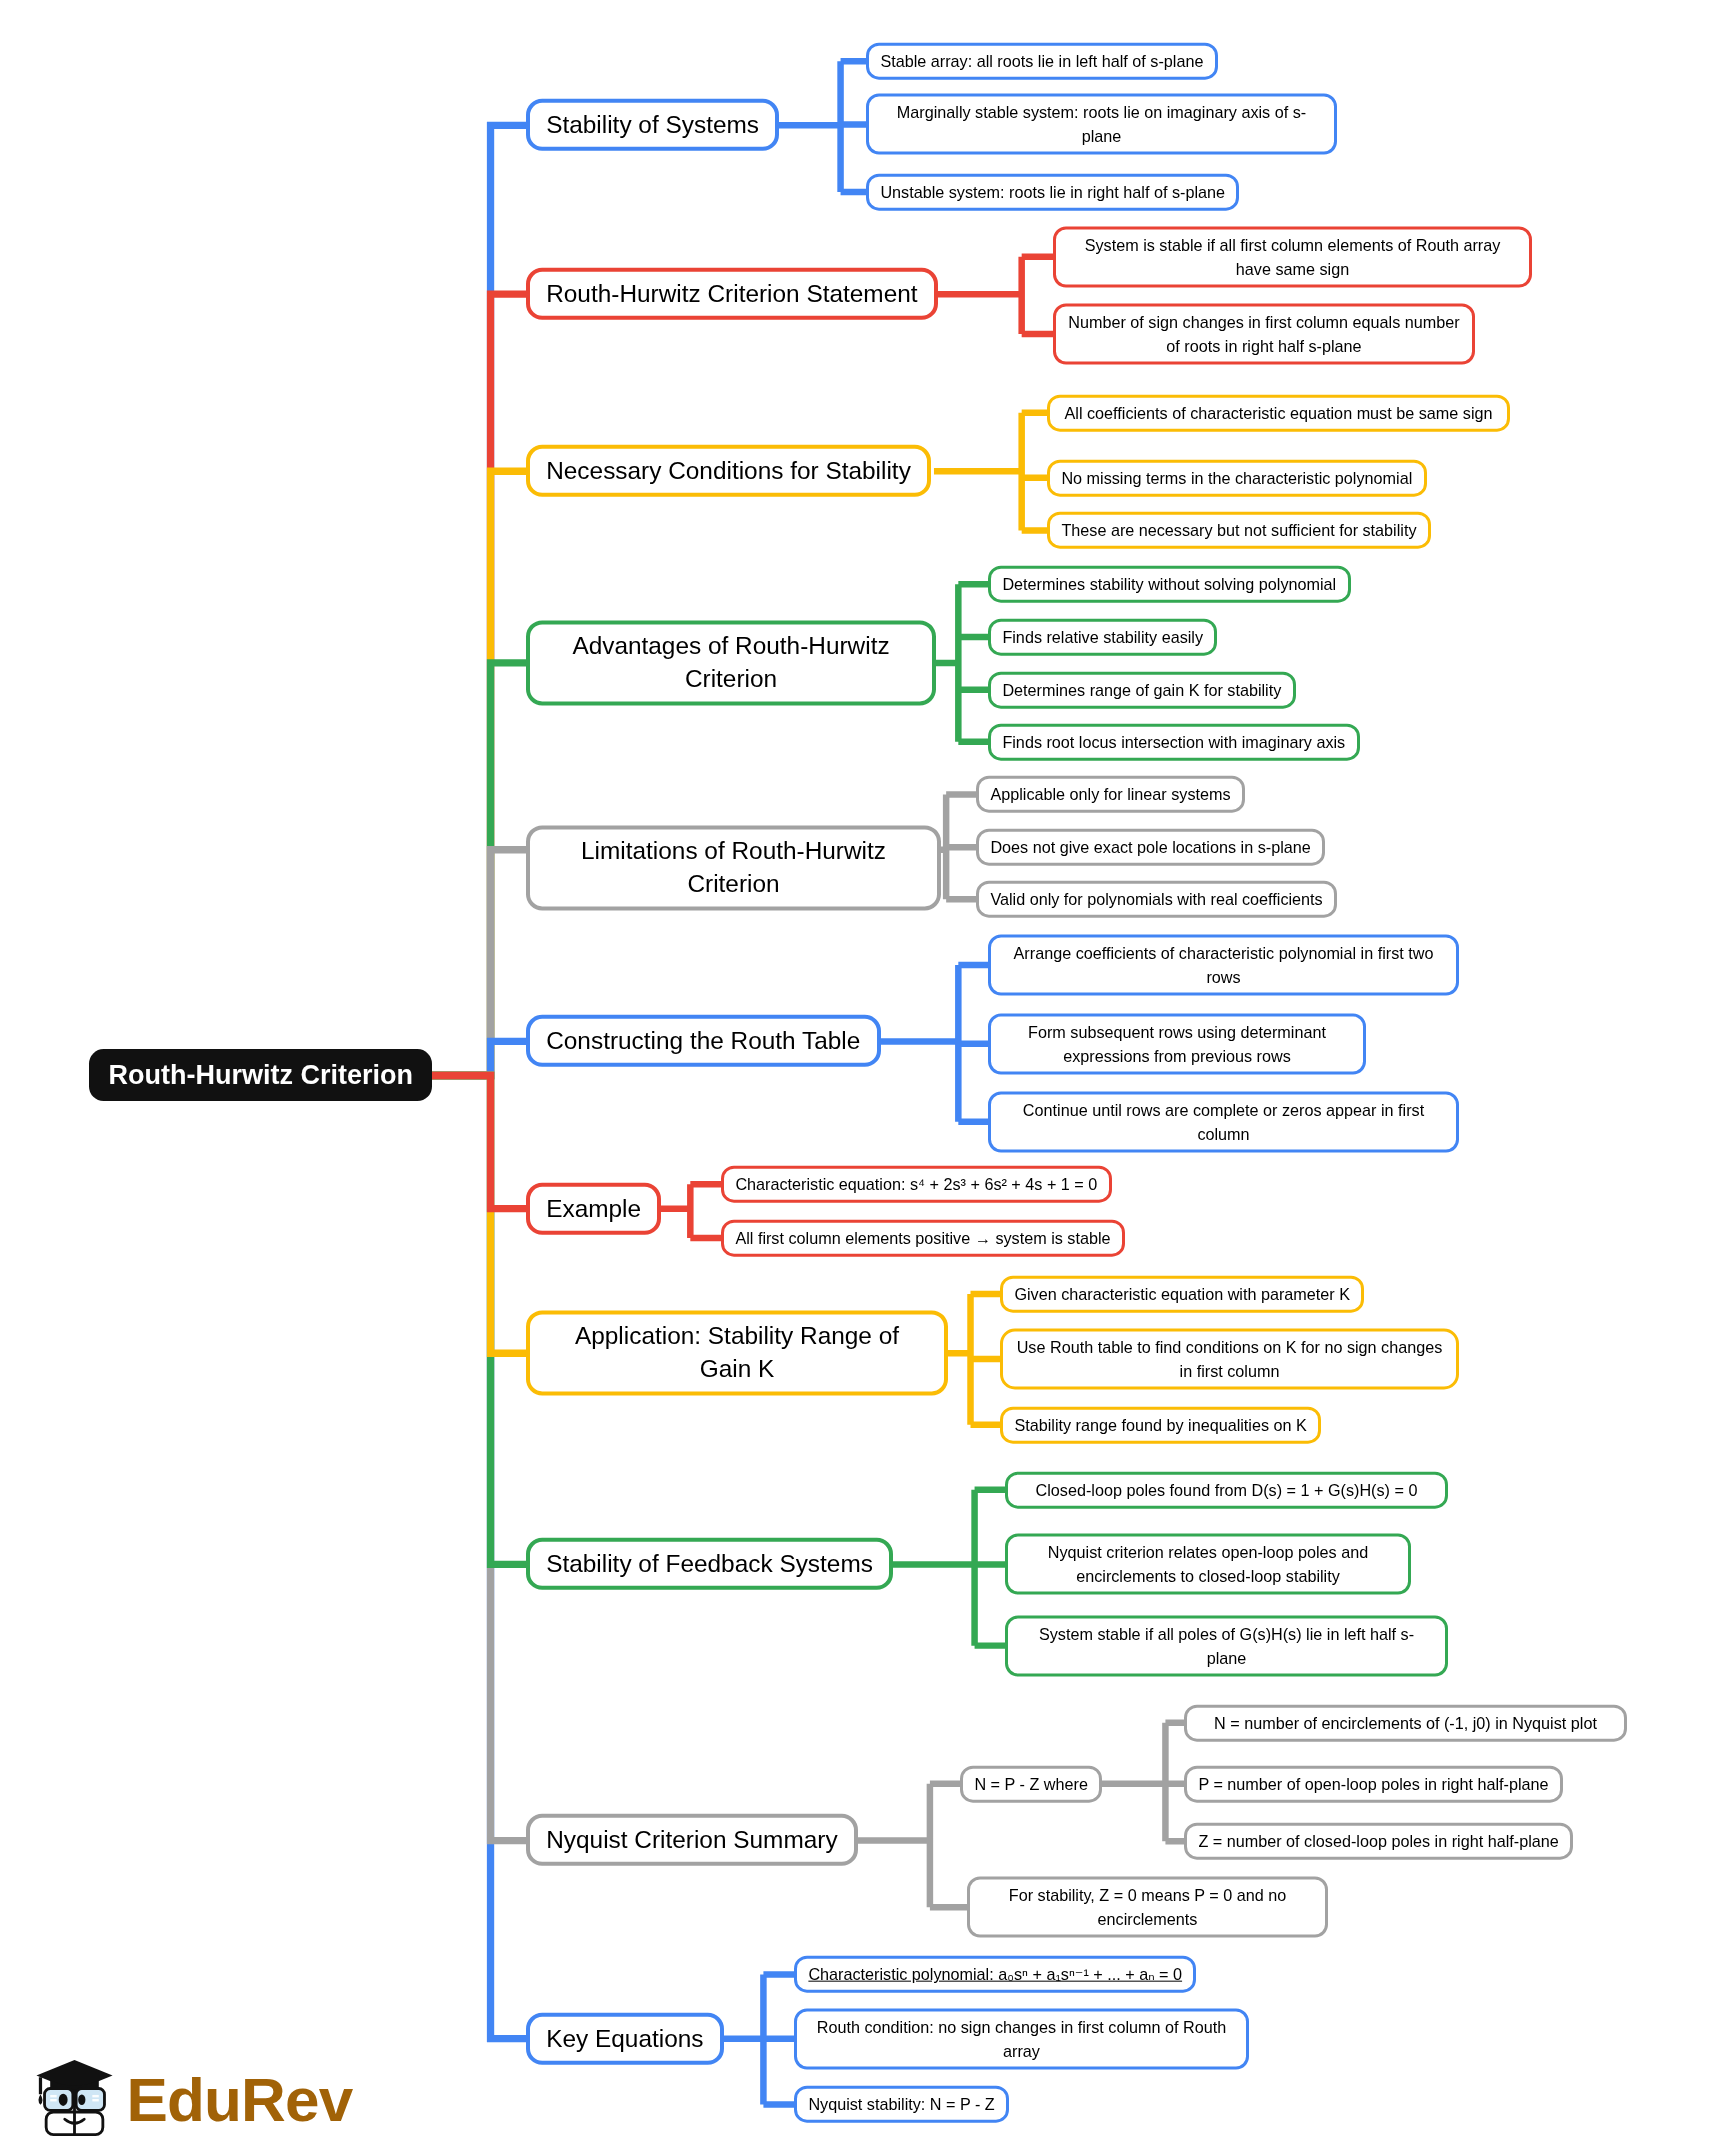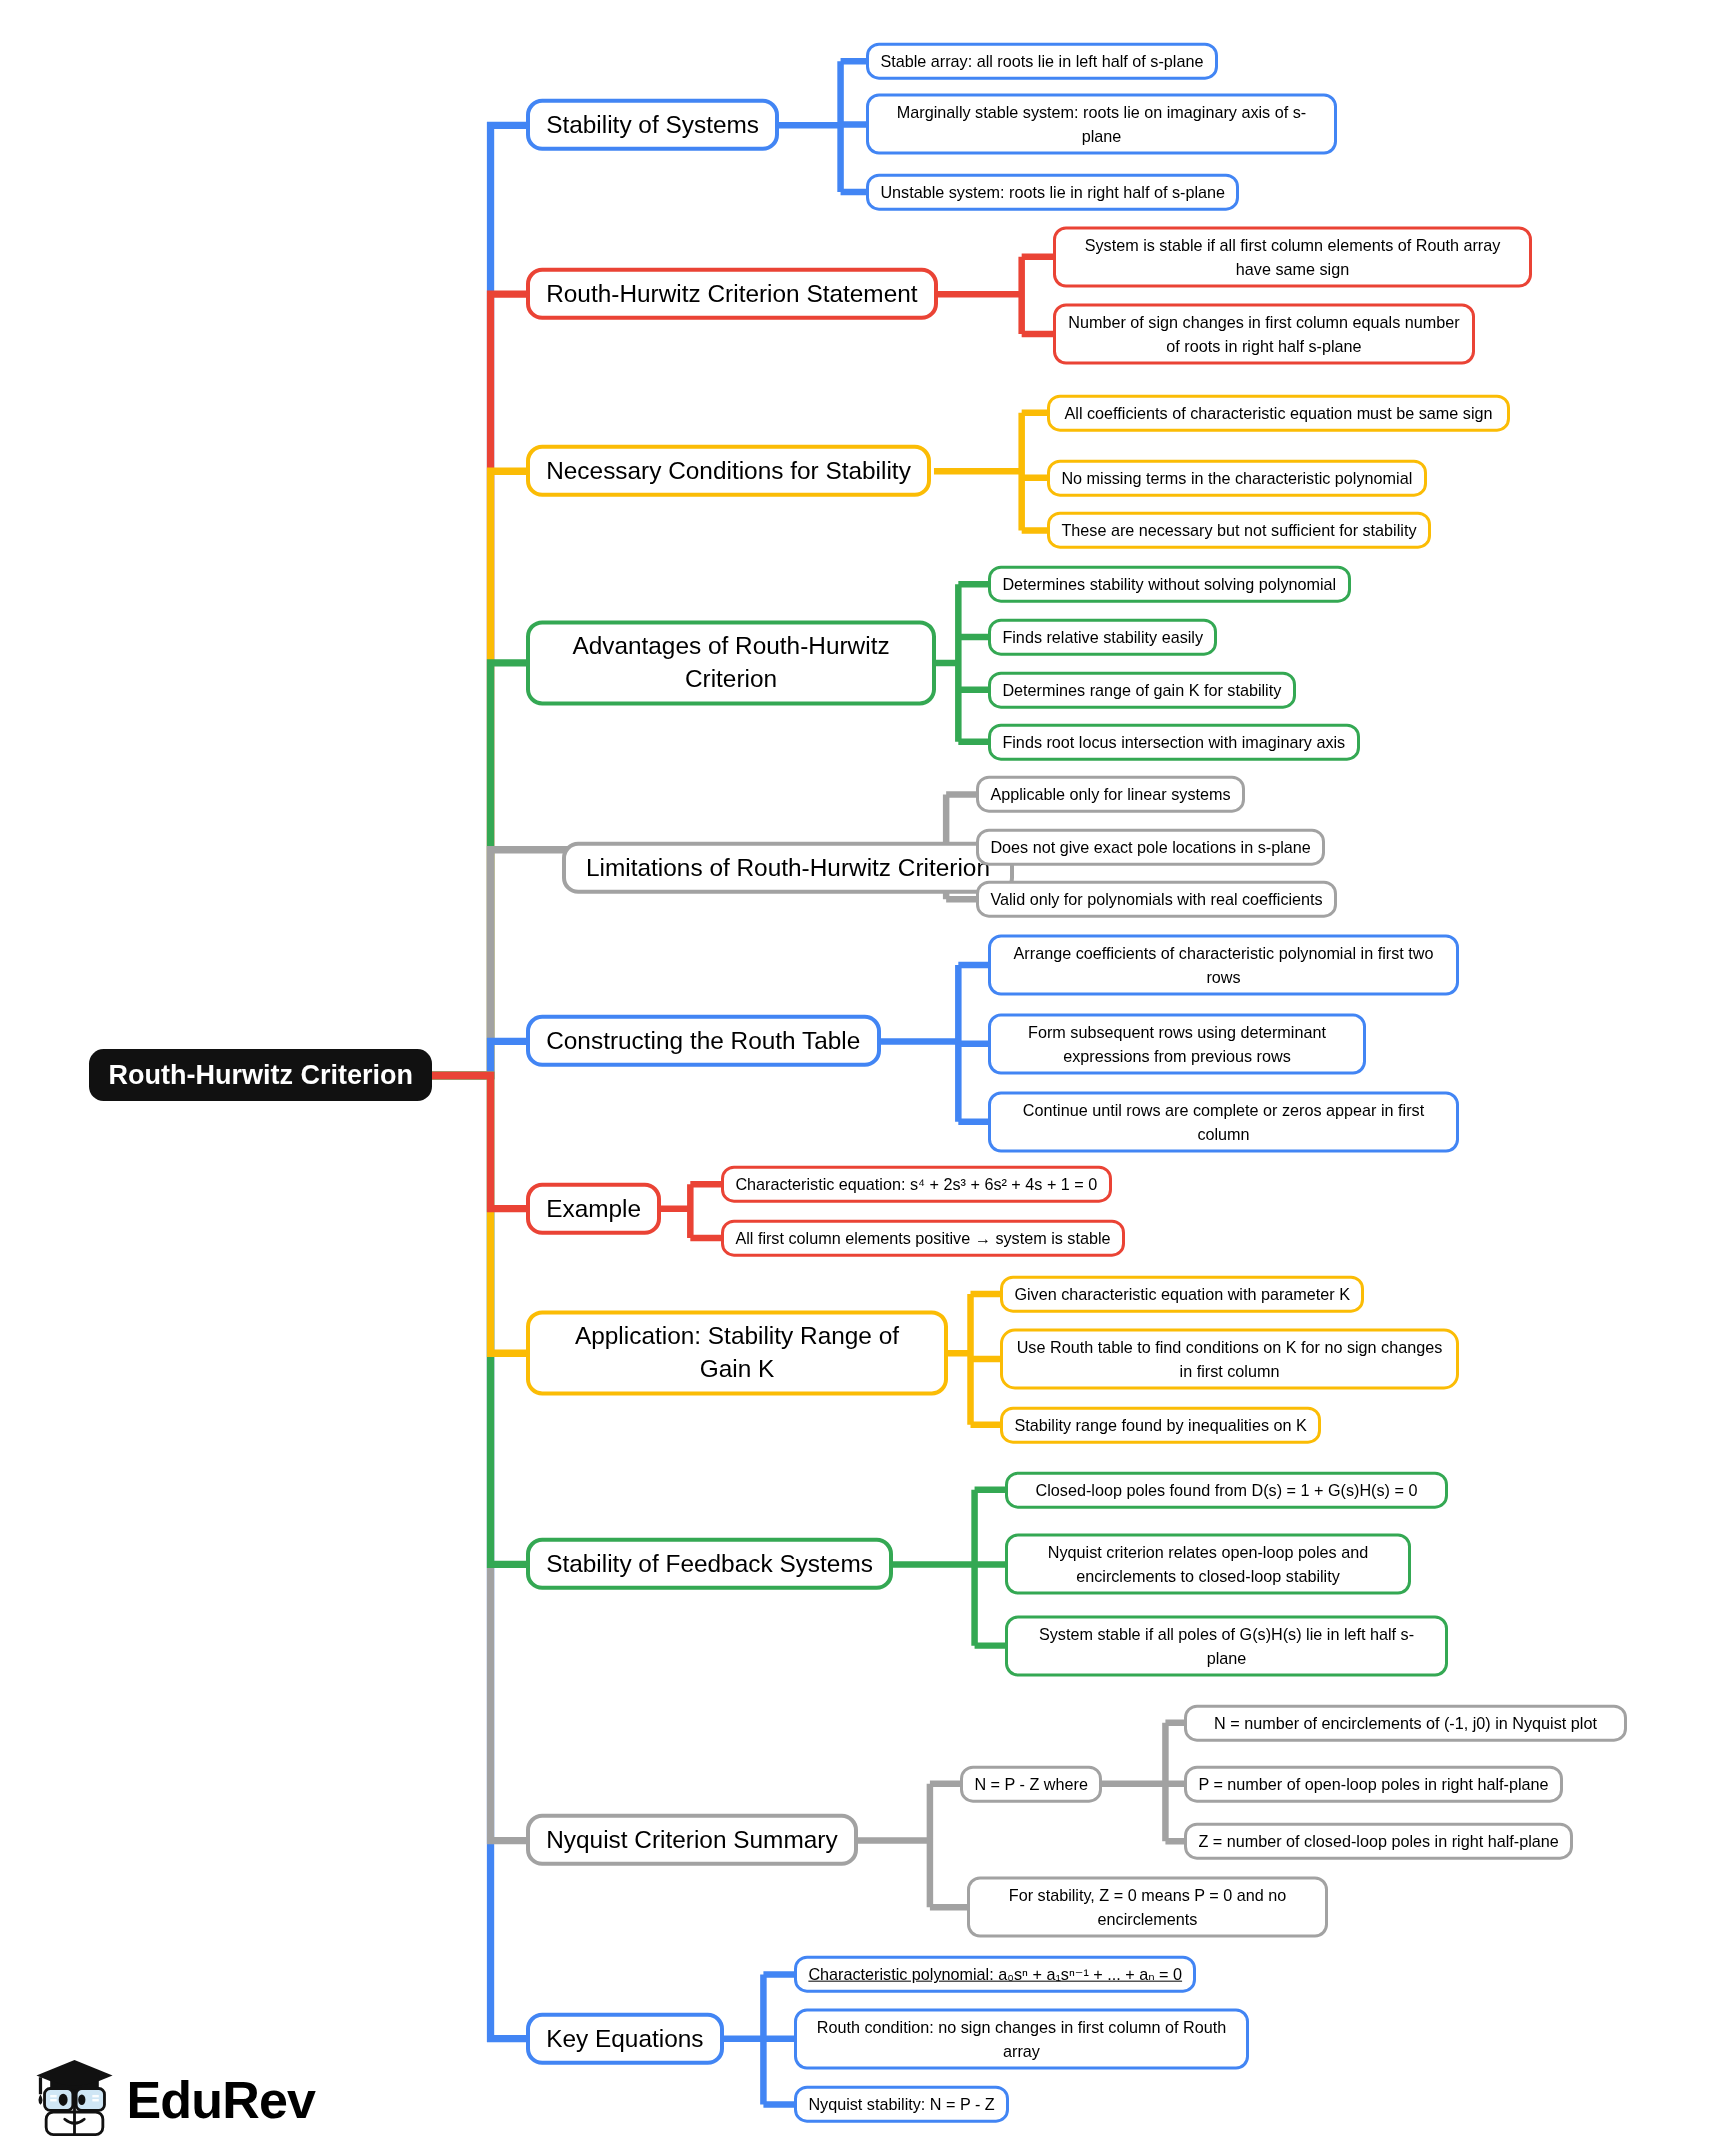--- a/index.html
+++ b/index.html
@@ -29,21 +29,21 @@
   .b-red{border-color:#EA4335;}
   .b-yellow{border-color:#FBBC05;}
   .b-green{border-color:#34A853;}
   .b-gray{border-color:#A2A2A2;}
   #edges path{fill:none;stroke-linecap:butt;stroke-linejoin:miter;}
   .logo{
     position:absolute;left:34px;top:2099px;transform:translateY(-50%);
     display:flex;align-items:center;gap:11.4px;z-index:1;
   }
   .brand{
-    font-size:52px;font-weight:bold;color:#000000;letter-spacing:-0.8px;
+    font-size:62px;font-weight:bold;color:#a16207;letter-spacing:-0.8px;
     line-height:1;
   }
 </style>
 </head>
 <body>
 
 <div id="canvas">
 
   <svg id="edges" width="1712" height="2151" viewBox="0 0 2108 2648">
 
@@ -97,21 +97,21 @@
   <div class="node b-yellow" style="left:1047px;top:413px;width:463px;">All coefficients of characteristic equation must be same sign</div>
   <div class="node b-yellow nw" style="left:1047px;top:478px;">No missing terms in the characteristic polynomial</div>
   <div class="node b-yellow nw" style="left:1047px;top:530px;">These are necessary but not sufficient for stability</div>
 
   <div class="node label b-green" style="left:526px;top:663px;width:410px;">Advantages of Routh-Hurwitz Criterion</div>
   <div class="node b-green nw" style="left:988px;top:584px;">Determines stability without solving polynomial</div>
   <div class="node b-green nw" style="left:988px;top:637px;">Finds relative stability easily</div>
   <div class="node b-green nw" style="left:988px;top:690px;">Determines range of gain K for stability</div>
   <div class="node b-green nw" style="left:988px;top:742px;">Finds root locus intersection with imaginary axis</div>
 
-  <div class="node label b-gray" style="left:526px;top:868px;width:452px;margin-left:36px;">Limitations of Routh-Hurwitz Criterion</div>
+  <div class="node label b-gray" style="left:526px;top:868px;width:415px;">Limitations of Routh-Hurwitz Criterion</div>
   <div class="node b-gray nw" style="left:976px;top:794px;">Applicable only for linear systems</div>
   <div class="node b-gray nw" style="left:976px;top:847px;">Does not give exact pole locations in s-plane</div>
   <div class="node b-gray nw" style="left:976px;top:899px;">Valid only for polynomials with real coefficients</div>
 
   <div class="node label b-blue nw" style="left:526px;top:1041px;">Constructing the Routh Table</div>
   <div class="node b-blue" style="left:988px;top:965px;width:471px;">Arrange coefficients of characteristic polynomial in first two rows</div>
   <div class="node b-blue" style="left:988px;top:1044px;width:378px;">Form subsequent rows using determinant expressions from previous rows</div>
   <div class="node b-blue" style="left:988px;top:1122px;width:471px;">Continue until rows are complete or zeros appear in first column</div>
 
   <div class="node label b-red nw" style="left:526px;top:1209px;">Example</div>

